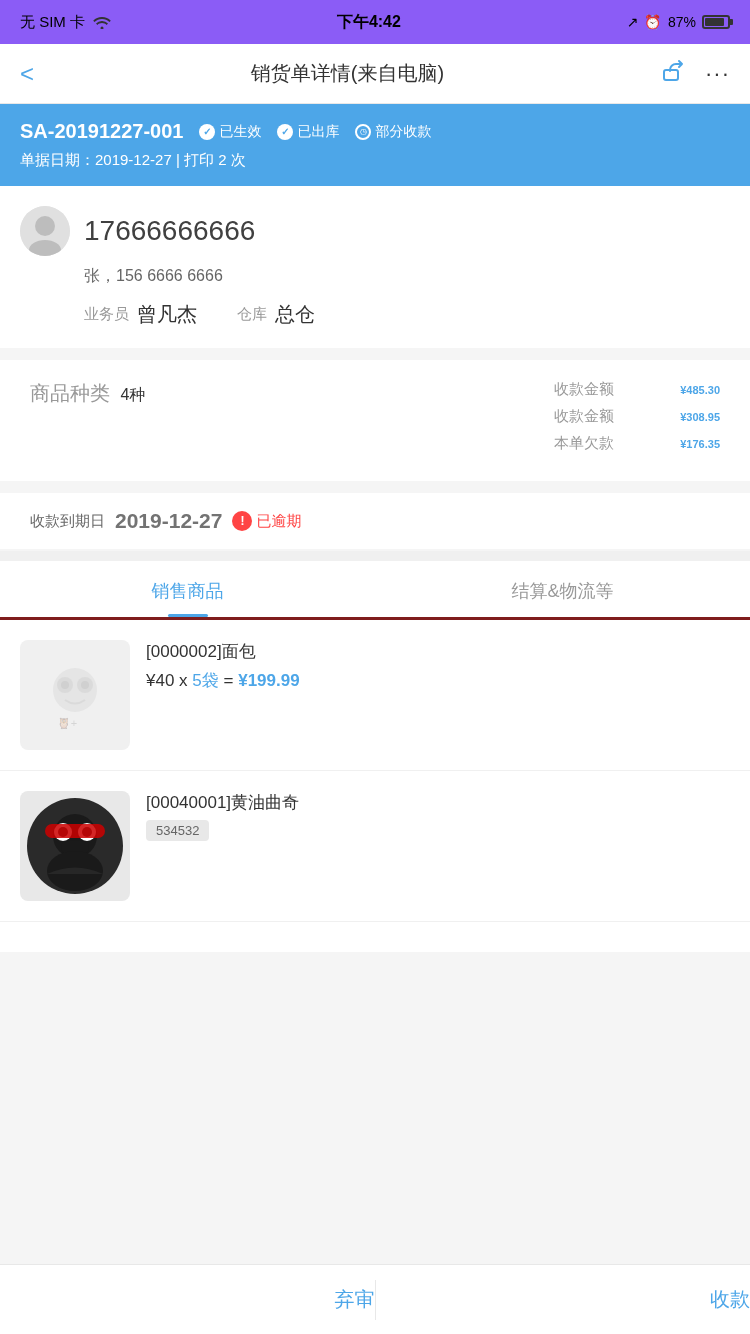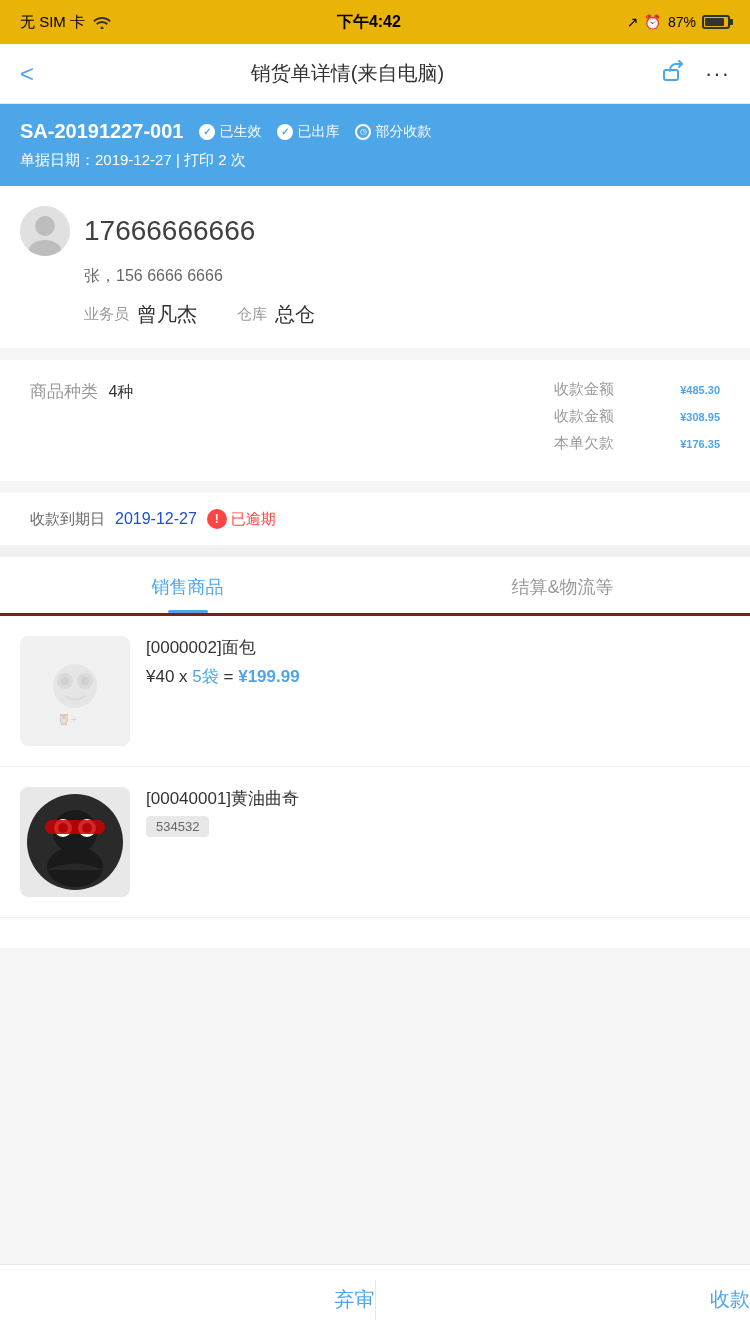--- a/index.html
+++ b/index.html
@@ -7,21 +7,21 @@
     body {
       font-family: -apple-system, "PingFang SC", "Helvetica Neue", Arial, sans-serif;
       background: #f5f5f5;
       width: 750px;
       min-height: 1334px;
       overflow-x: hidden;
     }
 
     
     .status-bar {
-      background: #eab308;
+      background: #8b5cf6;
       height: 44px;
       display: flex;
       align-items: center;
       justify-content: space-between;
       padding: 0 20px;
       font-size: 15px;
       font-weight: 500;
     }
     .status-left { display: flex; align-items: center; gap: 8px; }
     .status-center { font-weight: 600; font-size: 16px; }
@@ -117,21 +117,21 @@
     
     .stats-section {
       background: #fff;
       padding: 20px 30px;
       margin-bottom: 2px;
       display: flex;
       align-items: flex-start;
       justify-content: space-between;
     }
     .stats-left { }
-    .stats-label { font-size: 17px; color: #999; }
+    .stats-label { font-size: 20px; color: #999; }
     .stats-value { font-size: 16px; color: #333; font-weight: 500; display: inline-block; margin-left: 6px; }
     .stats-right { text-align: right; }
     .stats-row {
       display: flex;
       align-items: center;
       justify-content: flex-end;
       gap: 16px;
       margin-bottom: 8px;
     }
     .amount-label { font-size: 15px; color: #999; }
@@ -140,21 +140,21 @@
     
     .due-section {
       background: #fff;
       padding: 16px 30px;
       display: flex;
       align-items: center;
       gap: 10px;
       margin-bottom: 2px;
     }
     .due-label { font-size: 15px; color: #666; }
-    .due-date { font-size: 16px; color: #1d4ed8; }
+    .due-date { font-size: 21px; color: #737373; font-weight: bold; }
     .overdue-badge {
       display: flex; align-items: center; gap: 4px;
       background: transparent;
     }
     .overdue-icon {
       width: 20px; height: 20px; background: #ff4444; border-radius: 50%;
       display: flex; align-items: center; justify-content: center;
       color: #fff; font-size: 12px; font-weight: 900;
     }
     .overdue-text { font-size: 15px; color: #ff4444; font-weight: 500; }

